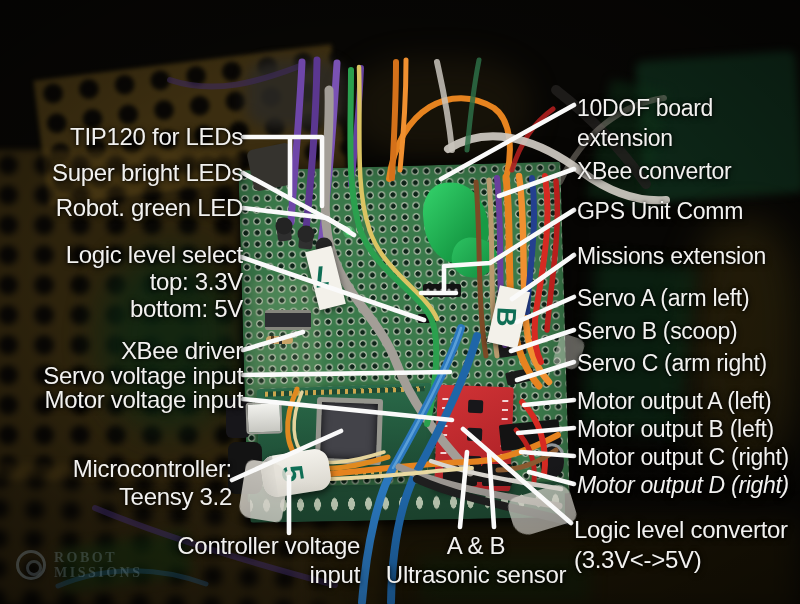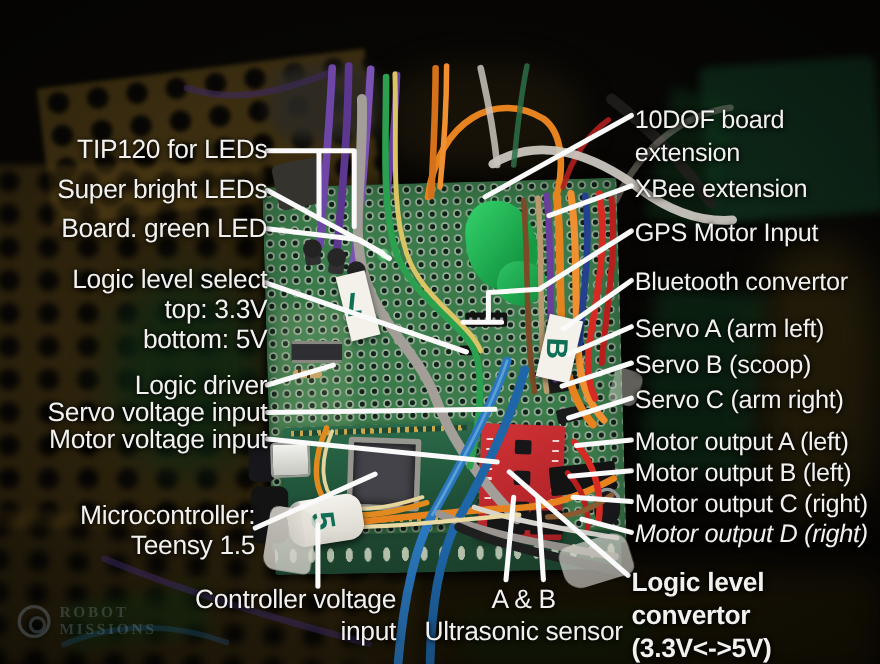--- a/index.html
+++ b/index.html
@@ -278,41 +278,41 @@
       <path d="M574,400 L524,405"></path>
       <path d="M574,428 L518,433"></path>
       <path d="M574,456 L521,452"></path>
       <path d="M574,484 L529,472"></path>
     </g>
   </svg>
 
 
   <div class="lab r" style="right:557px;top:123px;">TIP120 for LEDs</div>
   <div class="lab r" style="right:557px;top:159px;">Super bright LEDs</div>
-  <div class="lab r" style="right:557px;top:194px;">Board. green LED</div>
+  <div class="lab r" style="right:557px;top:194px;">Robot. green LED</div>
   <div class="lab r" style="right:557px;top:241px;line-height:27px;text-align:right;">Logic level select
 top: 3.3V
 bottom: 5V</div>
-  <div class="lab r" style="right:557px;top:337px;">Logic driver</div>
+  <div class="lab r" style="right:557px;top:337px;">XBee driver</div>
   <div class="lab r" style="right:557px;top:362px;">Servo voltage input</div>
   <div class="lab r" style="right:557px;top:386px;">Motor voltage input</div>
   <div class="lab r" style="right:568px;top:455px;">Microcontroller:
-Teensy 1.5</div>
+Teensy 3.2</div>
   <div class="lab r" style="right:440px;top:531px;line-height:29px;">Controller voltage
 input</div>
   <div class="lab c" style="left:383px;top:531px;width:186px;line-height:29px;">A &amp; B
 Ultrasonic sensor</div>
-  <div class="lab" style="left:574px;top:515px;line-height:30px;font-weight:bold;">Logic level convertor
+  <div class="lab" style="left:574px;top:515px;line-height:30px;">Logic level convertor
 (3.3V&lt;-&gt;5V)</div>
 
   <div class="lab rightcol" style="left:577px;top:93px;line-height:30px;">10DOF board
 extension</div>
-  <div class="lab rightcol" style="left:577px;top:157px;">XBee extension</div>
-  <div class="lab rightcol" style="left:577px;top:197px;">GPS Motor Input</div>
-  <div class="lab rightcol" style="left:577px;top:242px;">Bluetooth convertor</div>
+  <div class="lab rightcol" style="left:577px;top:157px;">XBee convertor</div>
+  <div class="lab rightcol" style="left:577px;top:197px;">GPS Unit Comm</div>
+  <div class="lab rightcol" style="left:577px;top:242px;">Missions extension</div>
   <div class="lab rightcol" style="left:577px;top:284px;">Servo A (arm left)</div>
   <div class="lab rightcol" style="left:577px;top:317px;">Servo B (scoop)</div>
   <div class="lab rightcol" style="left:577px;top:349px;">Servo C (arm right)</div>
   <div class="lab rightcol" style="left:577px;top:387px;">Motor output A (left)</div>
   <div class="lab rightcol" style="left:577px;top:415px;">Motor output B (left)</div>
   <div class="lab rightcol" style="left:577px;top:443px;">Motor output C (right)</div>
   <div class="lab rightcol" style="left:577px;top:471px;font-style:italic;">Motor output D (right)</div>
 
   <div class="watermark">
     <div class="logo"></div>

